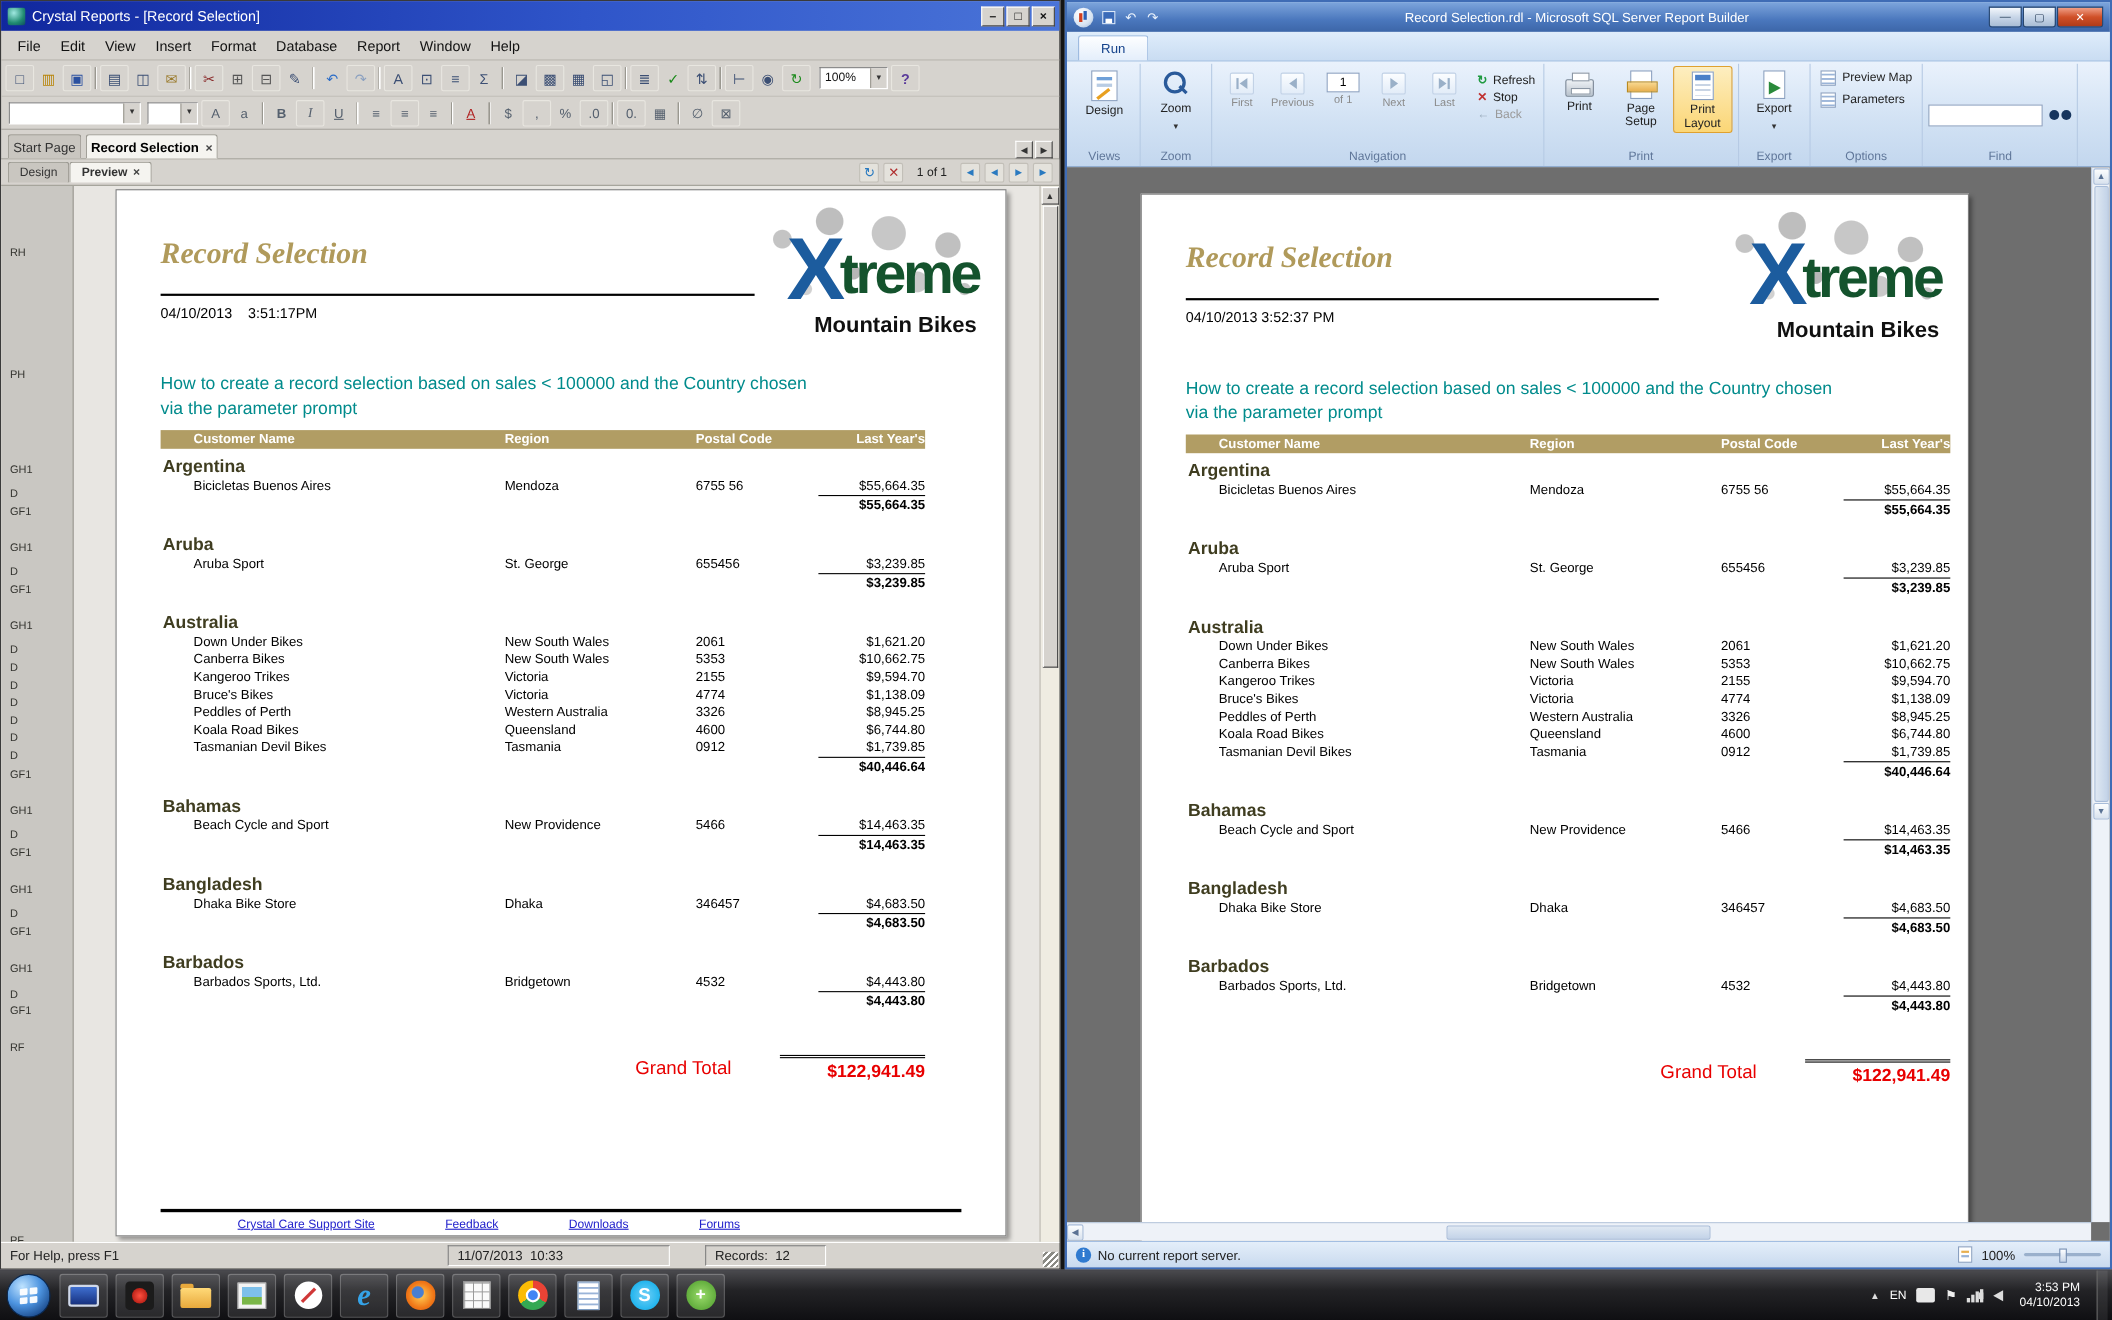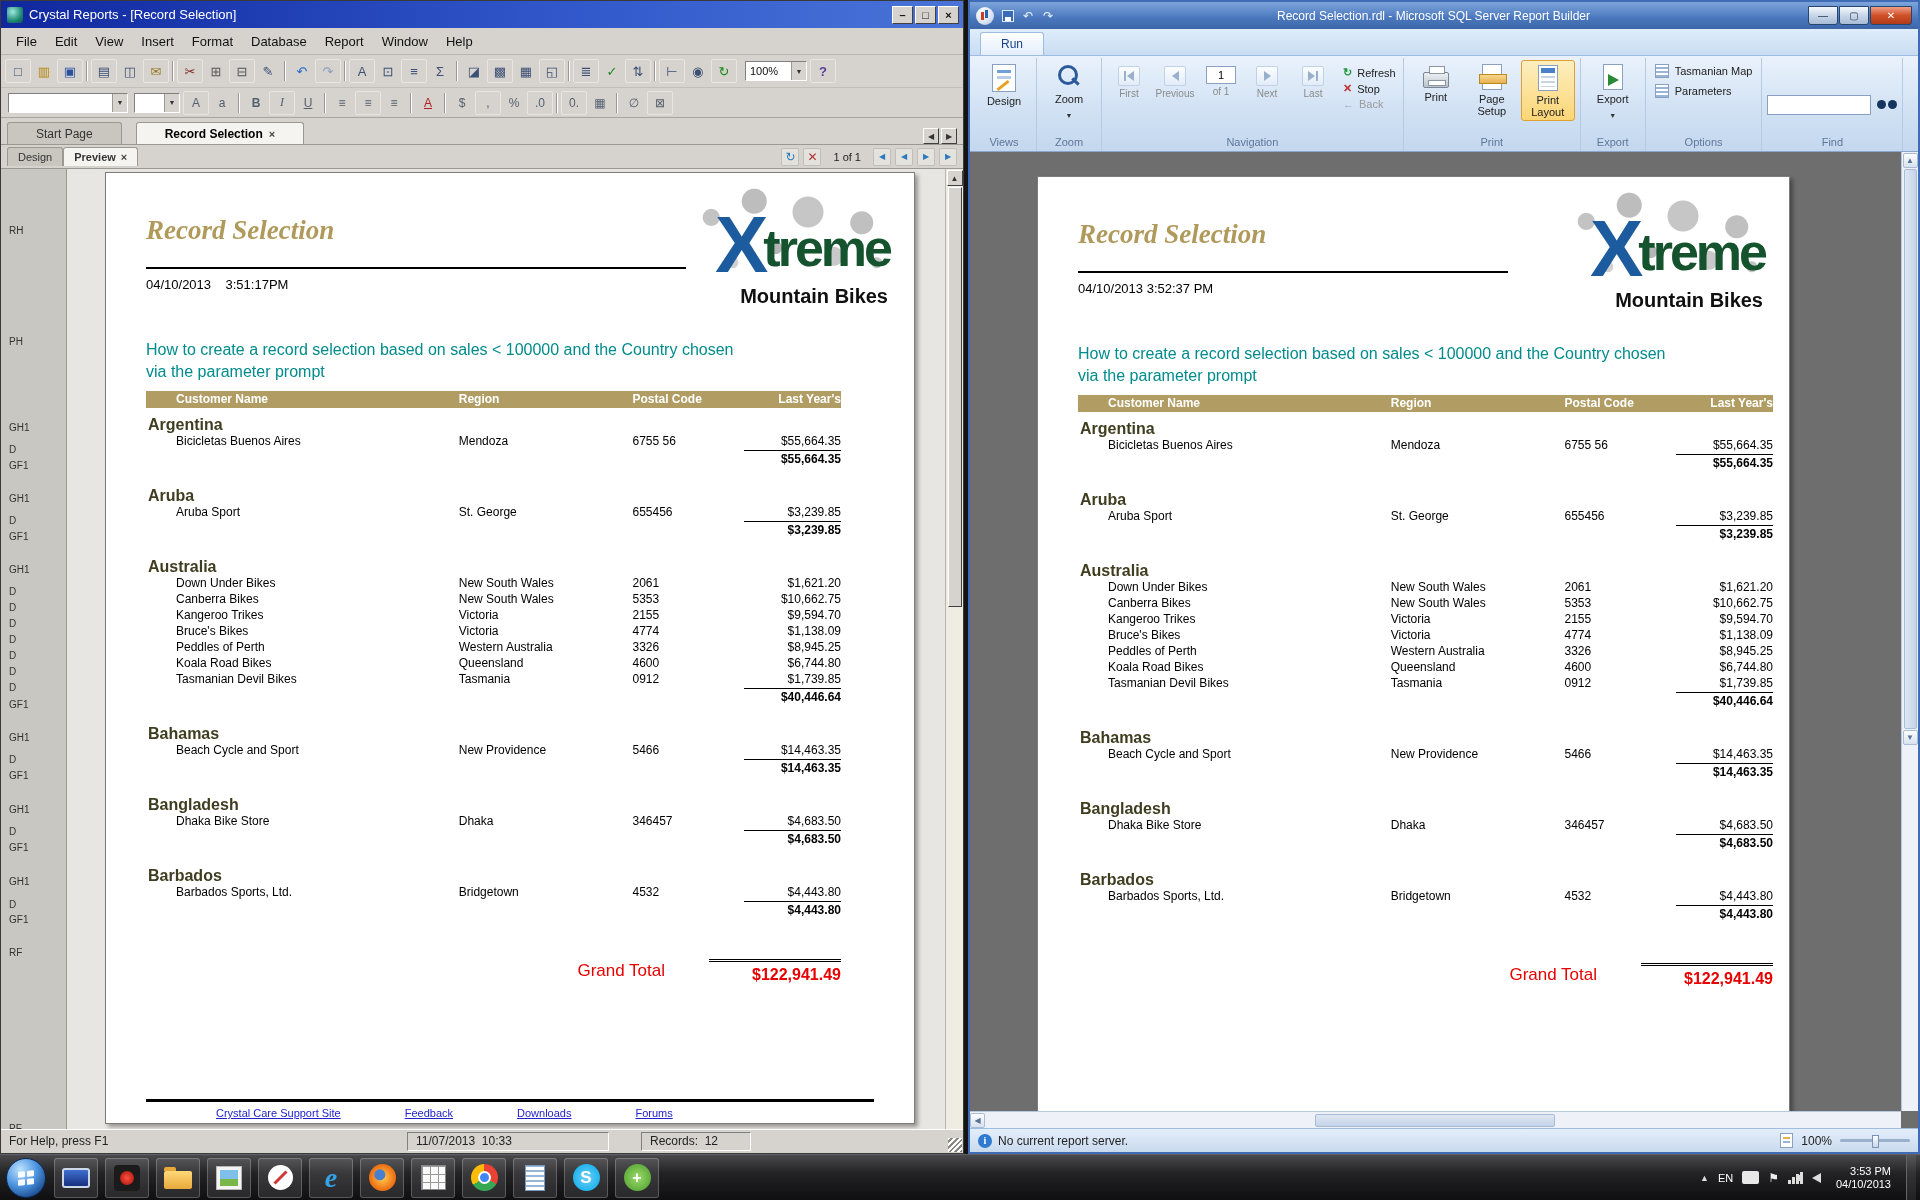--- a/index.html
+++ b/index.html
@@ -42,23 +42,23 @@
   .cr-combo { height:20px; background:#fff; border:1px solid; border-color:#808080 #fff #fff #808080;
               display:flex; align-items:center; margin:0 3px; }
   .combo-text { flex:1; font-size:11px; padding:0 4px; color:#111; }
   .combo-arrow { width:15px; height:100%; background:#d6d3ce; border-left:1px solid #9a9890;
                  display:flex; align-items:center; justify-content:center; }
   .cr-zoom { width:62px; margin-left:8px; }
   .cr-style { width:120px; } .cr-size { width:46px; }
 
   .cr-doctabs { height:27px; display:flex; align-items:flex-end; padding:0 6px;
                 border-bottom:1px solid #9a9890; flex:0 0 auto; }
-  .doctab { height:22px; display:flex; align-items:center; gap:6px; padding:0 28px;
+  .doctab { height:22px; display:flex; align-items:center; gap:6px; padding:0 4px;
             font-size:12px; color:#333; background:#c9c6c0; border:1px solid #9a9890;
-            border-bottom:none; border-radius:3px 3px 0 0; margin-right:14px; }
+            border-bottom:none; border-radius:3px 3px 0 0; margin-right:4px; }
   .doctab.active { background:#f5f4f0; font-weight:bold; color:#000; }
   .tab-close::after { content:'×'; font-size:11px; color:#444; }
   .tabscroll { margin-left:auto; display:flex; gap:2px; }
   .tsbtn { width:16px; height:16px; background:#d6d3ce; border:1px solid;
            border-color:#fff #404040 #404040 #fff; display:flex; align-items:center; justify-content:center; color:#333;}
 
   .cr-viewbar { height:24px; display:flex; align-items:center; padding:0 6px;
                 border-bottom:1px solid #9a9890; flex:0 0 auto; background:#d6d3ce; }
   .viewtab { font-size:11px; padding:3px 10px; color:#333; border:1px solid #9a9890;
              border-bottom:none; background:#c9c6c0; border-radius:3px 3px 0 0; display:flex; gap:5px; align-items:center;}
@@ -827,21 +827,21 @@
           <span>Export</span>
           <span class="glyph-dd"></span>
         </div>
       </div>
       <div class="rb-group-label">Export</div>
     </div>
     <div class="rb-group">
       <div class="rb-group-body rb-options-body">
         <div class="opt-item">
           <span class="opt-ic"></span>
-          <span>Tasmanian Map</span>
+          <span>Preview Map</span>
         </div>
         <div class="opt-item">
           <span class="opt-ic"></span>
           <span>Parameters</span>
         </div>
       </div>
       <div class="rb-group-label">Options</div>
     </div>
     <div class="rb-group">
       <div class="rb-group-body rb-find-body">

